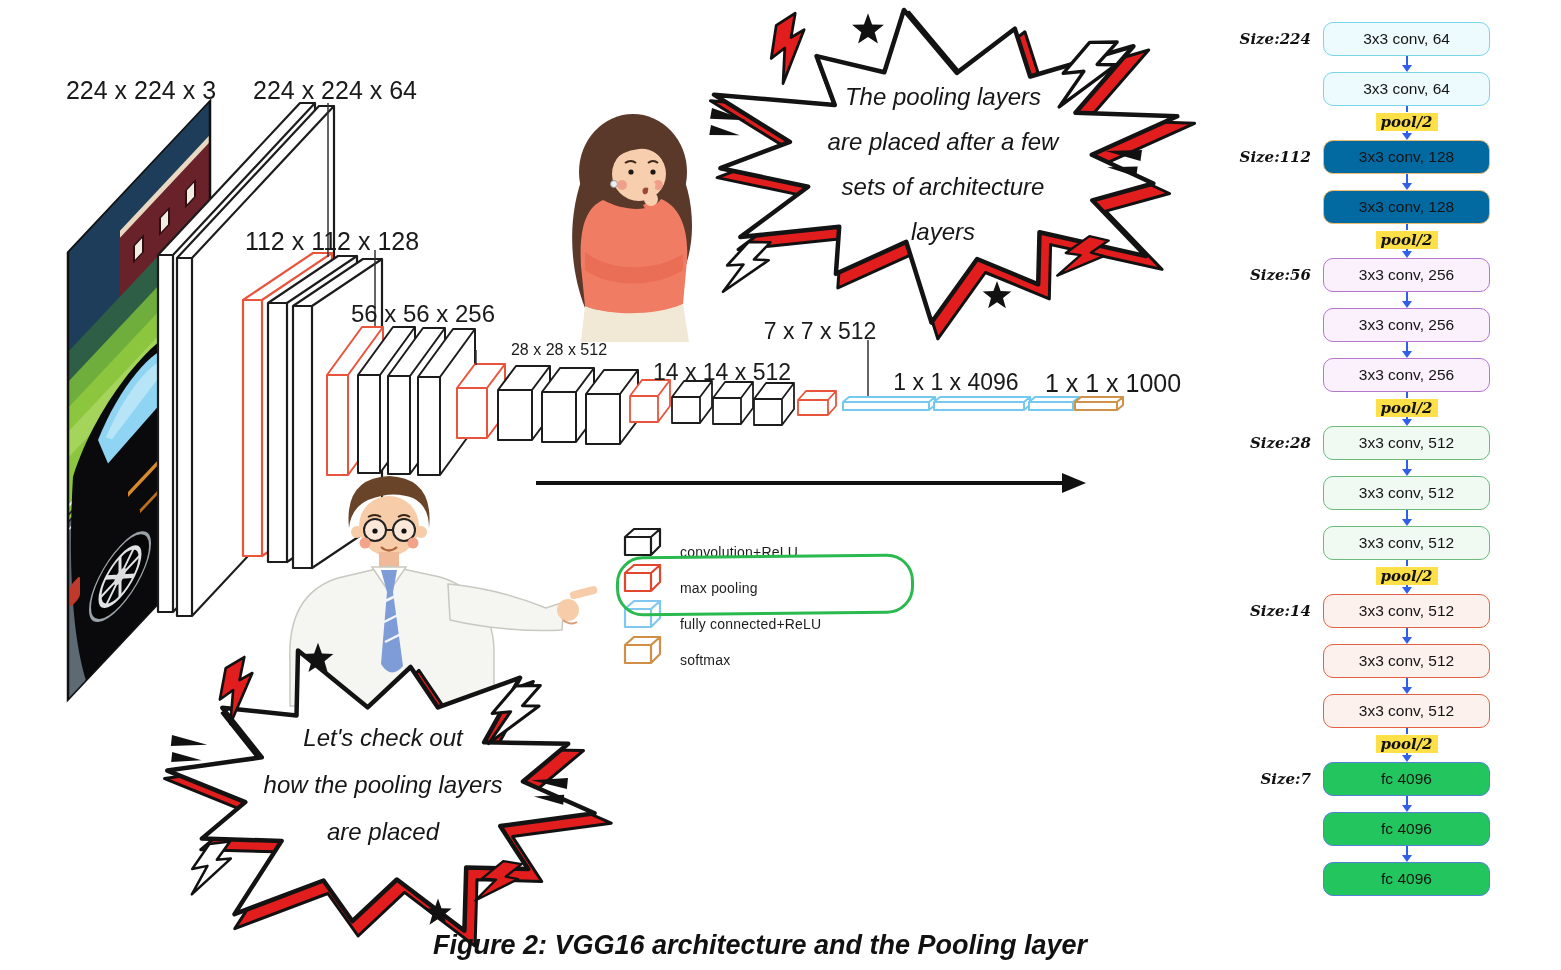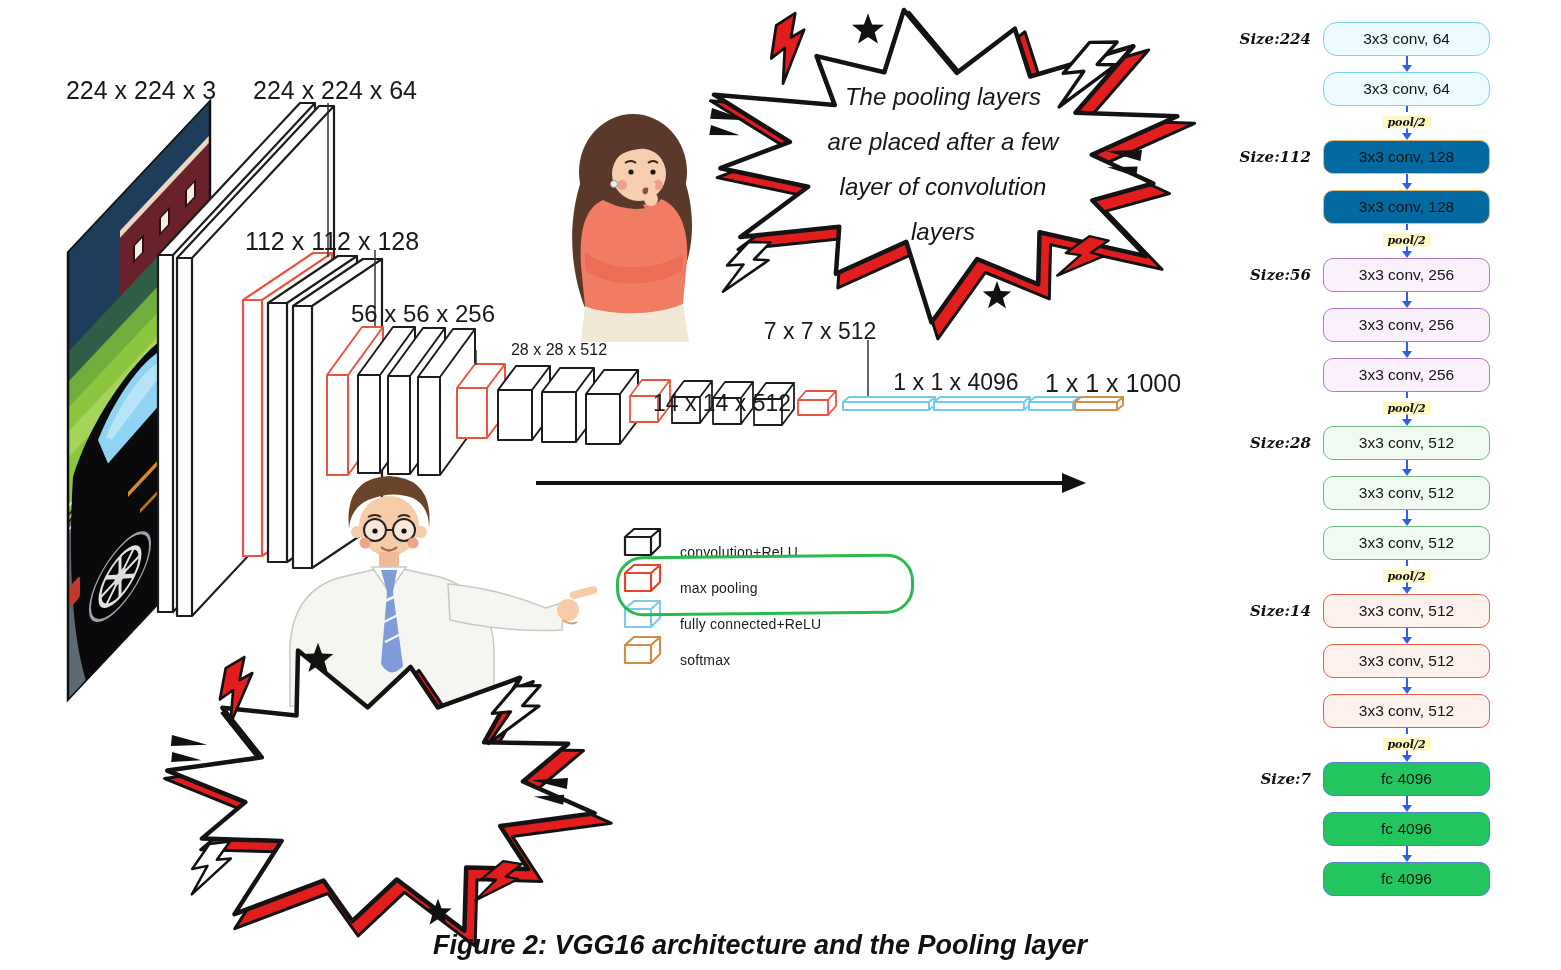--- a/index.html
+++ b/index.html
@@ -28,21 +28,21 @@
   #caption{position:absolute;left:380px;top:930px;width:760px;text-align:center;
        font-family:"Liberation Sans",sans-serif;font-weight:bold;font-style:italic;
        font-size:27px;color:#111;}
 
   
   #flow-col{position:absolute;left:1323px;top:22px;width:167px;}
   .flow-row{position:relative;}
   .fbox{height:32px;line-height:32px;border-radius:10px;border:1.6px solid #999;
         text-align:center;font-size:15.5px;color:#141414;background:#fff;
         font-family:"Liberation Sans",sans-serif;}
-  .cyan  {background:#edfbfe;border-color:#79d6ea;border-radius:14px;}
+  .cyan  {background:#edfbfe;border-color:#79d6ea;}
   .orange{background:#0369a1;border-color:#e9ba6d;}
   .purple{background:#fbf1fc;border-color:#b477cf;}
   .green {background:#f1faf2;border-color:#6cba7c;}
   .red   {background:#fdf1ed;border-color:#e26244;}
   .fc    {background:#22c55e;border-color:#5581d9;}
   .size-label{position:absolute;right:calc(100% + 12px);top:50%;transform:translateY(-50%);
         font-family:"DejaVu Serif",serif;font-style:italic;font-weight:bold;
         font-size:15px;color:#111;white-space:nowrap;}
   .conn{position:relative;height:16px;}
   .conn::before{content:'';position:absolute;left:calc(50% - 1px);top:0;bottom:5px;
@@ -50,22 +50,22 @@
   .conn::after{content:'';position:absolute;left:calc(50% - 5px);bottom:0;width:0;height:0;
         border-left:5px solid transparent;border-right:5px solid transparent;
         border-top:7px solid #2f5fe8;}
   .poolconn{position:relative;height:34px;}
   .poolconn::before{content:'';position:absolute;left:calc(50% - 1px);top:0;bottom:6px;
         width:0;border-left:2px dashed #2f5fe8;}
   .poolconn::after{content:'';position:absolute;left:calc(50% - 5px);bottom:0;width:0;height:0;
         border-left:5px solid transparent;border-right:5px solid transparent;
         border-top:7px solid #2f5fe8;}
   .pool-label{position:absolute;left:50%;top:46%;transform:translate(-50%,-50%);
-        background:#fef9c3;padding:0 5px;font-family:"DejaVu Serif",serif;font-style:italic;
-        font-weight:bold;font-size:11px;color:#111;z-index:2;white-space:nowrap;}
+        background:#fde047;padding:0 5px;font-family:"DejaVu Serif",serif;font-style:italic;
+        font-weight:bold;font-size:15px;color:#111;z-index:2;white-space:nowrap;}
 
   
   .bolt-red{fill:#e11d1d;stroke:#111;stroke-width:2.4;stroke-linejoin:round;}
   .bolt-white{fill:#fff;stroke:#111;stroke-width:2.4;stroke-linejoin:round;}
   .star-black{fill:#111;}
   .speed-black{fill:#111;}
   .burst-red{fill:#e11d1d;stroke:#111;stroke-width:3;stroke-linejoin:round;}
   .burst-white{fill:#fff;stroke:#131313;stroke-width:4.5;stroke-linejoin:round;}
 </style>
 </head>
@@ -230,21 +230,21 @@
       <use href="#speed" class="speed-black" transform="translate(172,735) rotate(6)"></use>
       <use href="#speed" class="speed-black" transform="translate(568,778) scale(-1,1) rotate(-6)"></use>
     </g>
   </svg>
 
   <div class="dim" style="left:52px;top:76px;width:178px;font-size:25px;">224 x 224 x 3</div>
   <div class="dim" style="left:240px;top:76px;width:190px;font-size:25px;">224 x 224 x 64</div>
   <div class="dim" style="left:234px;top:227px;width:196px;font-size:25px;">112 x 112 x 128</div>
   <div class="dim" style="left:343px;top:300px;width:160px;font-size:24px;">56 x 56 x 256</div>
   <div class="dim" style="left:478px;top:341px;width:162px;font-size:16px;">28 x 28 x 512</div>
-  <div class="dim" style="left:643px;top:359px;width:158px;font-size:23px;margin-top:31px;">14 x 14 x 512</div>
+  <div class="dim" style="left:643px;top:359px;width:158px;font-size:23px;">14 x 14 x 512</div>
   <div class="dim" style="left:755px;top:318px;width:130px;font-size:23px;">7 x 7 x 512</div>
   <div class="dim" style="left:883px;top:369px;width:146px;font-size:23px;">1 x 1 x 4096</div>
   <div class="dim" style="left:1040px;top:369px;width:146px;font-size:25px;">1 x 1 x 1000</div>
 
   <div id="legend">
       <div class="legend-row">
         <svg width="44" height="32">
           <path d="M3 11 H29 V29 H3 Z M3 11 L12 3 L38 3 L29 11 Z M29 11 L38 3 L38 20 L29 29 Z" fill="#fff" stroke="#1c1c1c" stroke-width="2.2" stroke-linejoin="round"></path>
         </svg>
         <span class="legend-label">convolution+ReLU</span>
@@ -266,23 +266,28 @@
           <path d="M3 11 H29 V29 H3 Z M3 11 L12 3 L38 3 L29 11 Z M29 11 L38 3 L38 20 L29 29 Z" fill="#fff" stroke="#cf8f47" stroke-width="2.2" stroke-linejoin="round"></path>
         </svg>
         <span class="legend-label">softmax</span>
       </div>
     </div>
   <div id="legend-highlight"></div>
 
   <div id="bubble-top-text" class="bubble-text">
       <div class="bubble-line">The pooling layers</div>
       <div class="bubble-line">are placed after a few</div>
-      <div class="bubble-line">layer of convolution</div>
+      <div class="bubble-line">sets of architecture</div>
       <div class="bubble-line">layers</div>
     </div>
+  <div id="bubble-bottom-text" class="bubble-text">
+      <div class="bubble-line">Let's check out</div>
+      <div class="bubble-line">how the pooling layers</div>
+      <div class="bubble-line">are placed</div>
+    </div>
 
   <div id="flow-col">
       <div class="flow-group">
         <div class="flow-row">
           <span class="size-label">Size:224</span>
           <div class="fbox cyan">3x3 conv, 64</div>
         </div>
         <div class="conn"></div>
         <div class="flow-row">
           <div class="fbox cyan">3x3 conv, 64</div>

